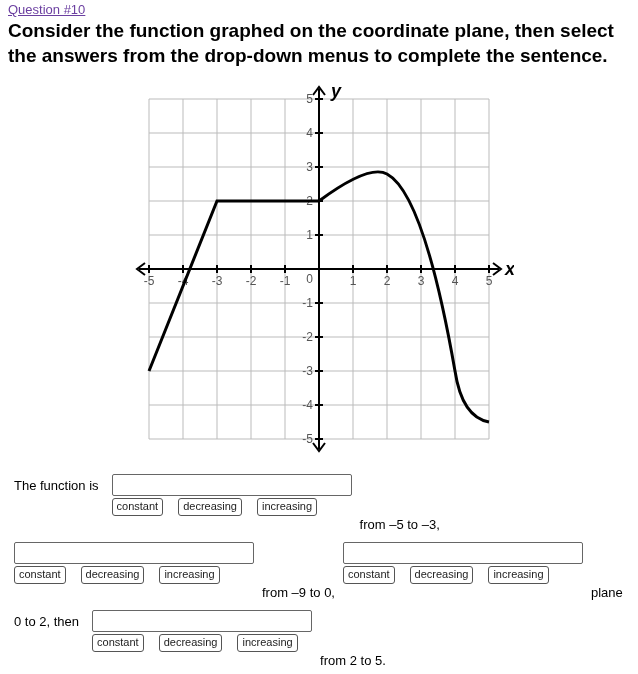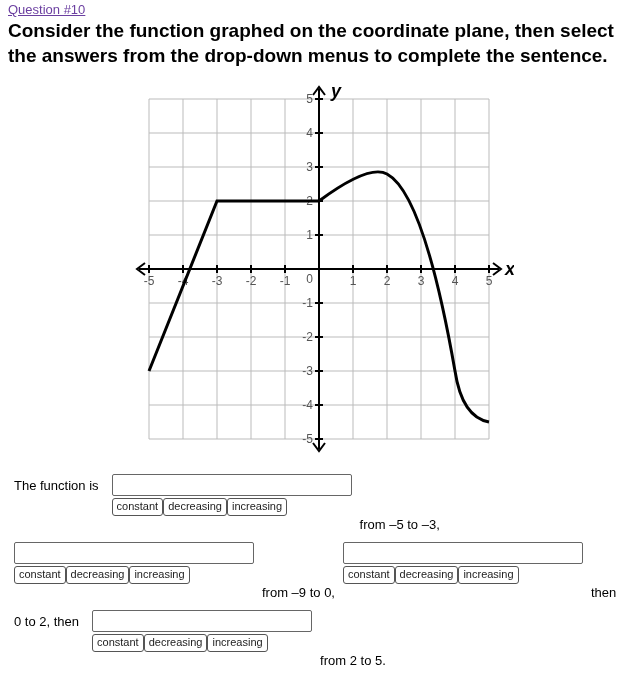--- a/index.html
+++ b/index.html
@@ -55,21 +55,21 @@
   }
   .blank-box {
     border: 1px solid #666;
     border-radius: 2px;
     height: 22px;
     box-sizing: border-box;
     background: #fff;
   }
   .options-row {
     display: flex;
-    gap: 0;
+    gap: 15px;
     margin-top: 2px;
   }
   .opt {
     border: 1px solid #555;
     border-radius: 3px;
     padding: 1px 4px;
     font-size: 11px;
     line-height: 1.2;
     background: #fff;
     cursor: pointer;
@@ -204,21 +204,21 @@
     </div>
     <span class="label-after">from –9 to 0,</span>
     <div class="blank-group" style="margin-left:8px;">
       <div class="blank-box" style="width:240px"></div>
       <div class="options-row">
         <span class="opt">constant</span>
         <span class="opt">decreasing</span>
         <span class="opt">increasing</span>
       </div>
     </div>
-    <span class="label-after">then</span>
+    <span class="label-after">plane</span>
   </div>
 
   <div class="row" style="margin-top:10px;">
     <span class="label-inline">0 to 2, then</span>
     <div class="blank-group">
       <div class="blank-box" style="width:220px"></div>
       <div class="options-row">
         <span class="opt">constant</span>
         <span class="opt">decreasing</span>
         <span class="opt">increasing</span>

